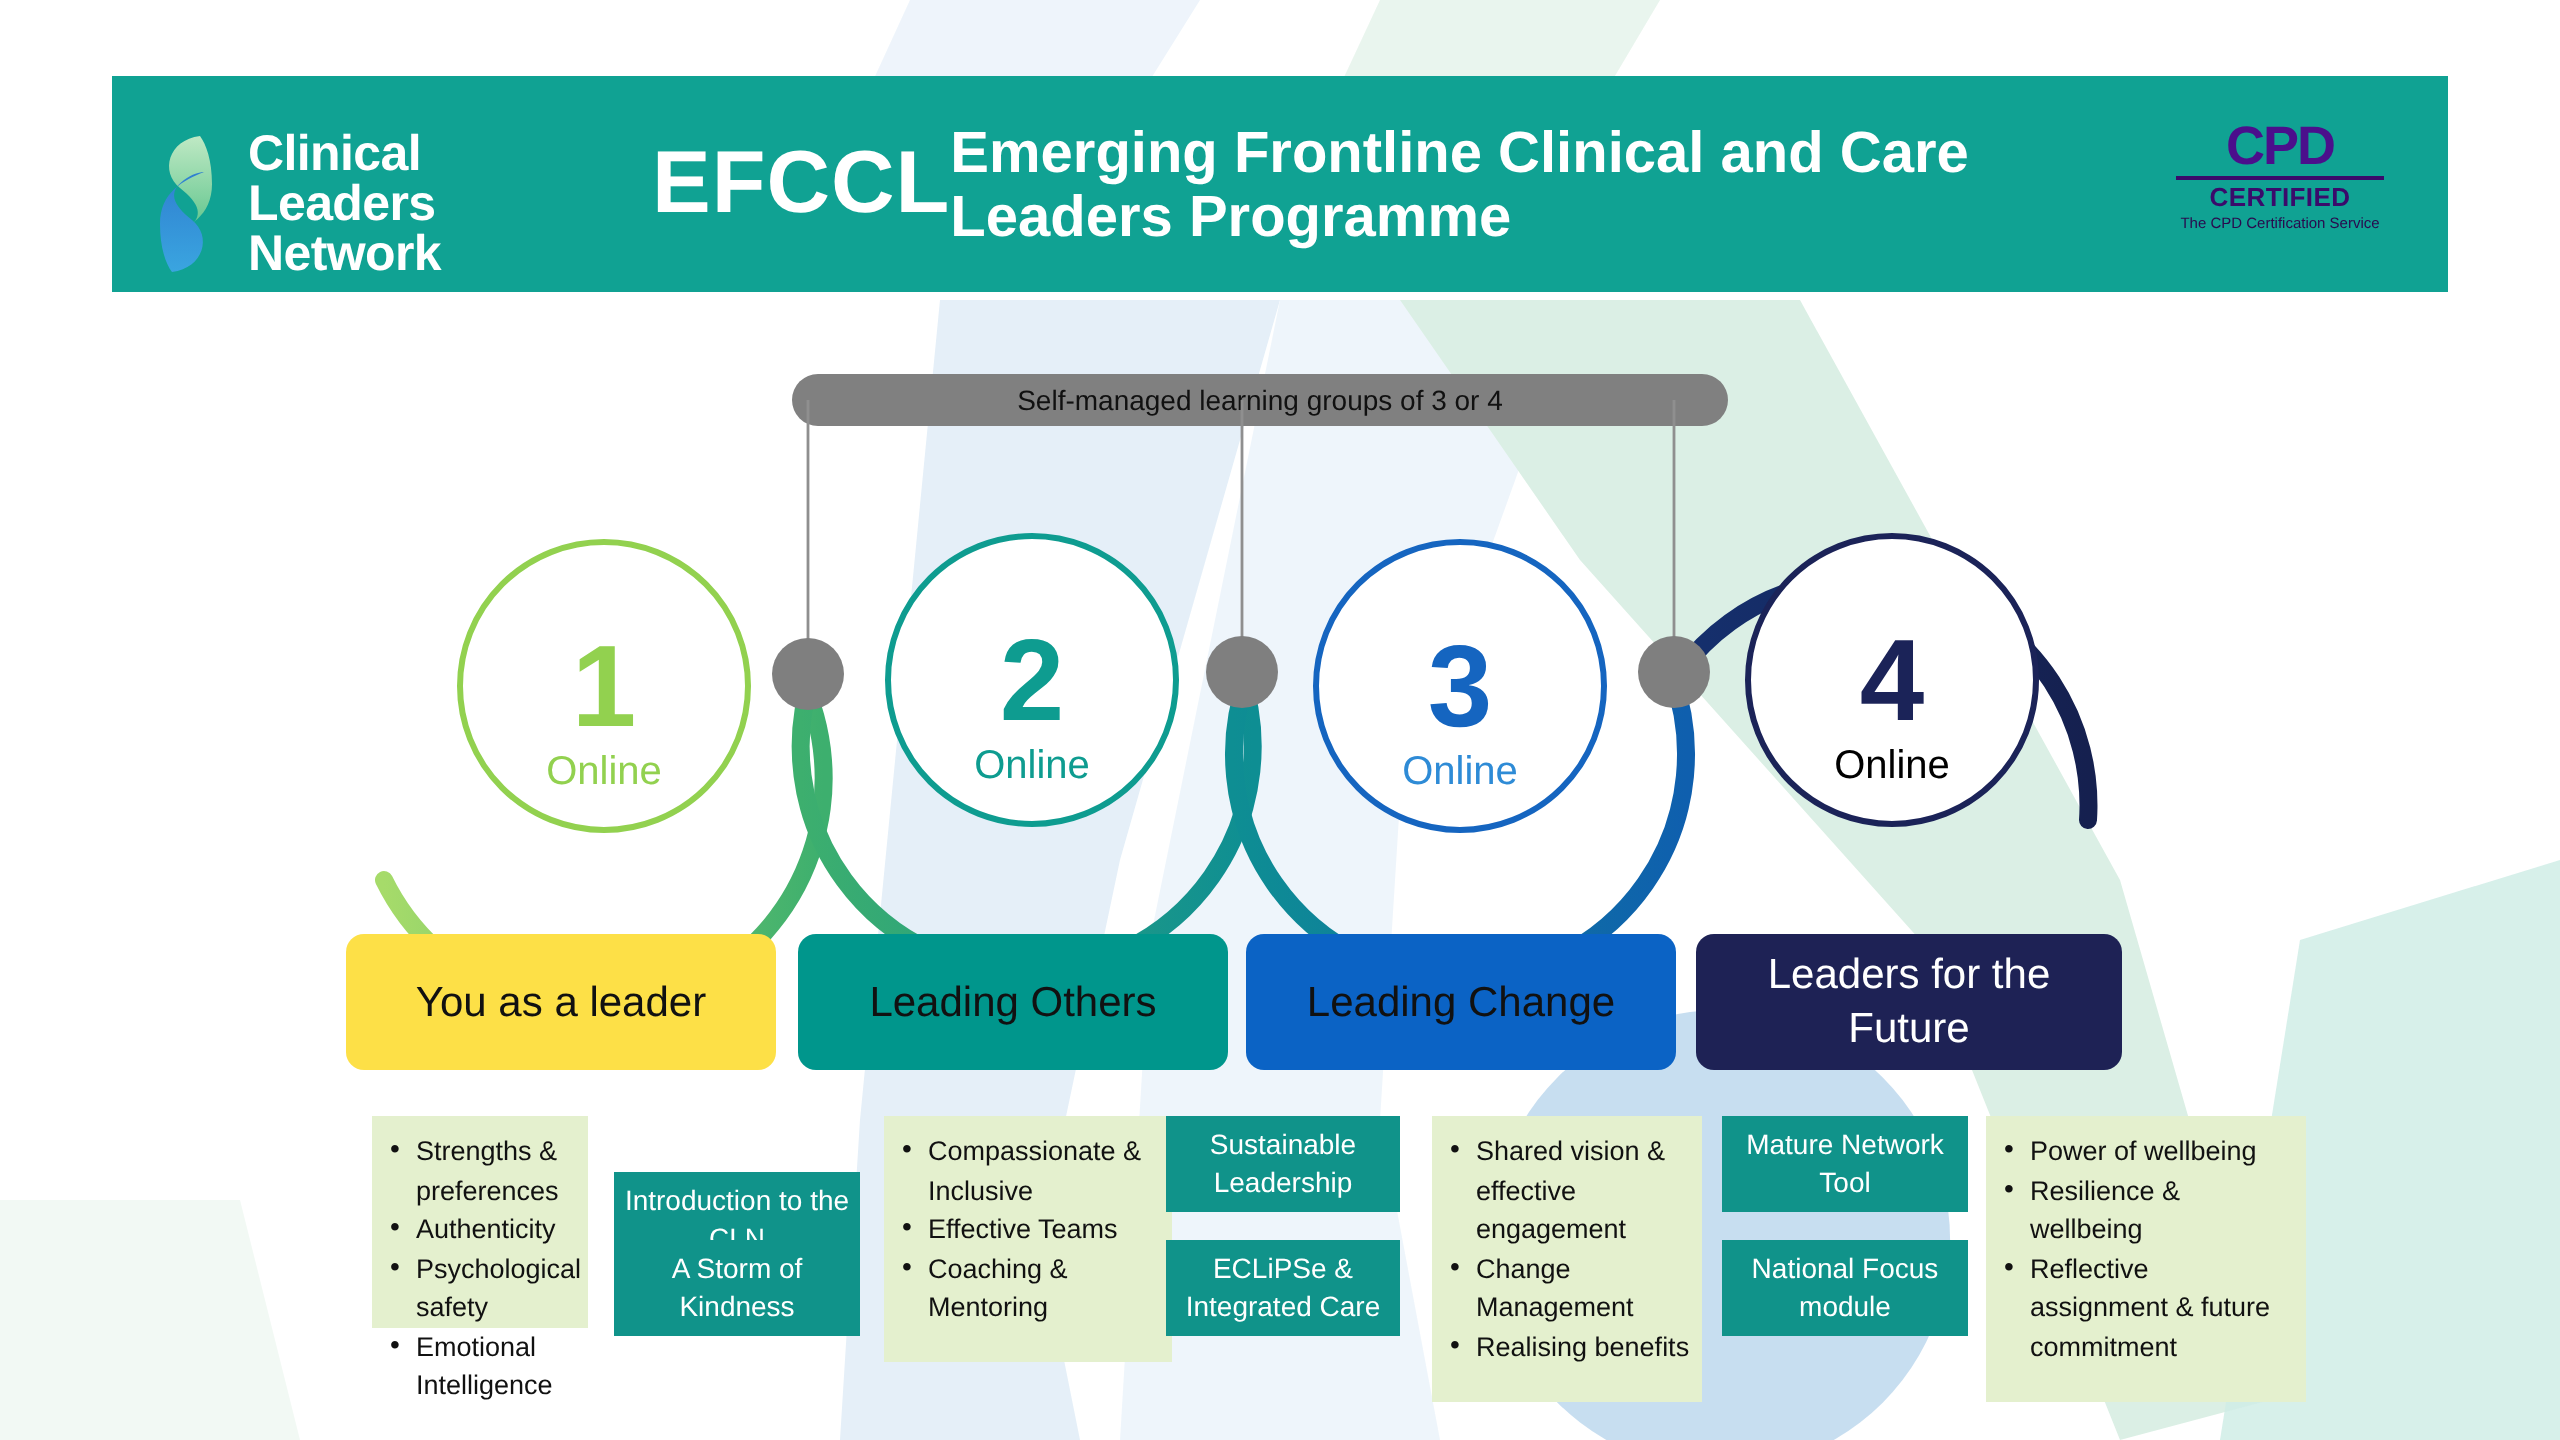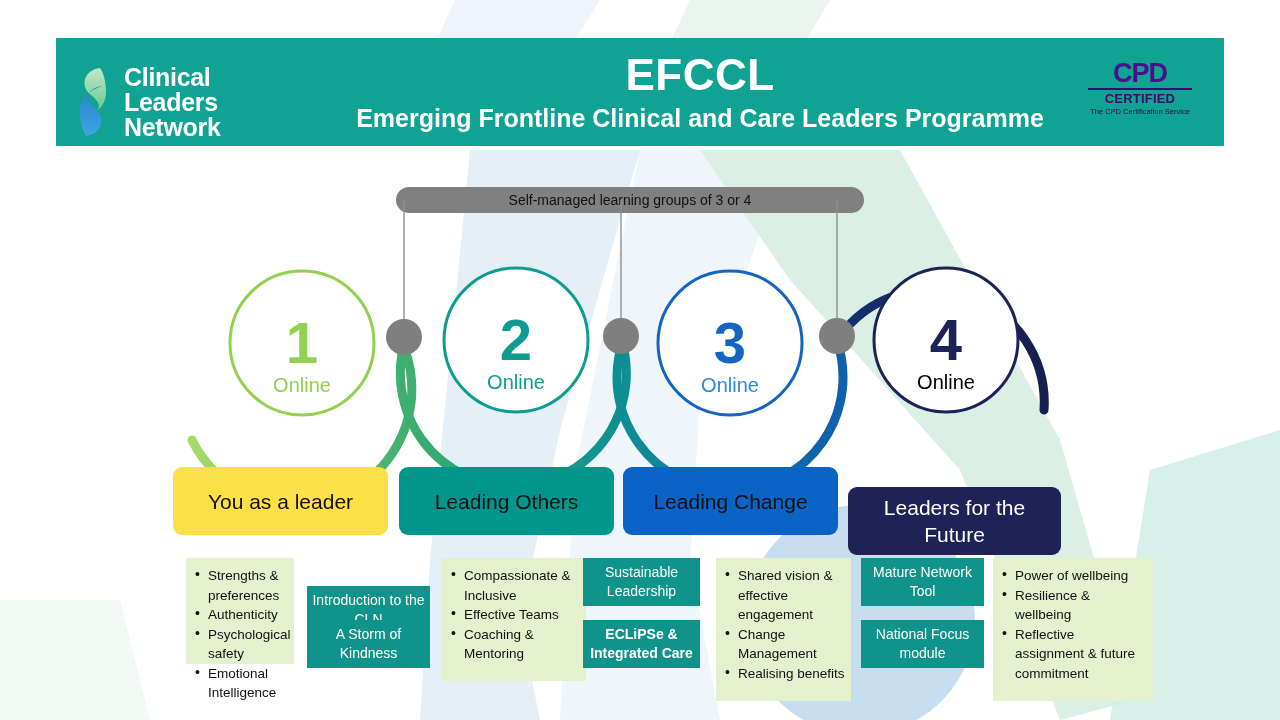--- a/index.html
+++ b/index.html
@@ -65,38 +65,37 @@
     letter-spacing: -0.3px;
     white-space: pre-line;
   }
   #header-titles {
     position: absolute;
     left: 270px;
     right: 150px;
     top: 0;
     height: 108px;
     display: flex;
-    flex-direction: column;
+    flex-direction: row;
     align-items: center;
     justify-content: center;
   }
   #header-acronym {
     color: #ffffff;
     font-weight: bold;
     font-size: 44px;
     line-height: 50px;
     letter-spacing: 0.5px;
   }
   #header-subtitle {
     color: #ffffff;
     font-weight: bold;
-    font-size: 25px;
+    font-size: 29px;
     line-height: 32px;
     margin-top: 2px;
-    text-align: center;
   }
   #cpd-logo {
     position: absolute;
     right: 32px;
     top: 22px;
     width: 104px;
     height: 66px;
     text-align: center;
   }
   #cpd-letters {
@@ -333,21 +332,21 @@
 
   <div class="title-bar" style="left:173px; top:467px; width:215px; background:#fde047; color:#111111;">
     <span>You as a leader</span>
   </div>
   <div class="title-bar" style="left:399px; top:467px; width:215px; background:#00968C; color:#111111;">
     <span>Leading Others</span>
   </div>
   <div class="title-bar" style="left:623px; top:467px; width:215px; background:#0B63C5; color:#111111;">
     <span>Leading Change</span>
   </div>
-  <div class="title-bar" style="left:848px; top:467px; width:213px; background:#1E2255; color:#FFFFFF;margin-top:20px;">
+  <div class="title-bar" style="left:848px; top:467px; width:213px; background:#1E2255; color:#FFFFFF;">
     <span>Leaders for the Future</span>
   </div>
 
   <div class="bullet-box" style="left:186px; top:558px; width:108px; height:106px;">
     <ul>
       <li>Strengths &amp; preferences</li>
       <li>Authenticity</li>
       <li>Psychological safety</li>
       <li>Emotional Intelligence</li>
     </ul>
@@ -356,21 +355,21 @@
   <div class="teal-chip" style="left:307px; top:620px; width:123px; height:48px;">A Storm of Kindness</div>
 
   <div class="bullet-box" style="left:442px; top:558px; width:144px; height:123px;">
     <ul>
       <li>Compassionate &amp; Inclusive</li>
       <li>Effective Teams</li>
       <li>Coaching &amp; Mentoring</li>
     </ul>
   </div>
   <div class="teal-chip" style="left:583px; top:558px; width:117px; height:48px;">Sustainable Leadership</div>
-  <div class="teal-chip" style="left:583px; top:620px; width:117px; height:48px;font-weight:bold;">ECLiPSe &amp; Integrated Care</div>
+  <div class="teal-chip" style="left:583px; top:620px; width:117px; height:48px;">ECLiPSe &amp; Integrated Care</div>
 
   <div class="bullet-box" style="left:716px; top:558px; width:135px; height:143px;">
     <ul>
       <li>Shared vision &amp; effective engagement</li>
       <li>Change Management</li>
       <li>Realising benefits</li>
     </ul>
   </div>
   <div class="teal-chip" style="left:861px; top:558px; width:123px; height:48px;">Mature Network Tool</div>
   <div class="teal-chip" style="left:861px; top:620px; width:123px; height:48px;">National Focus module</div>

